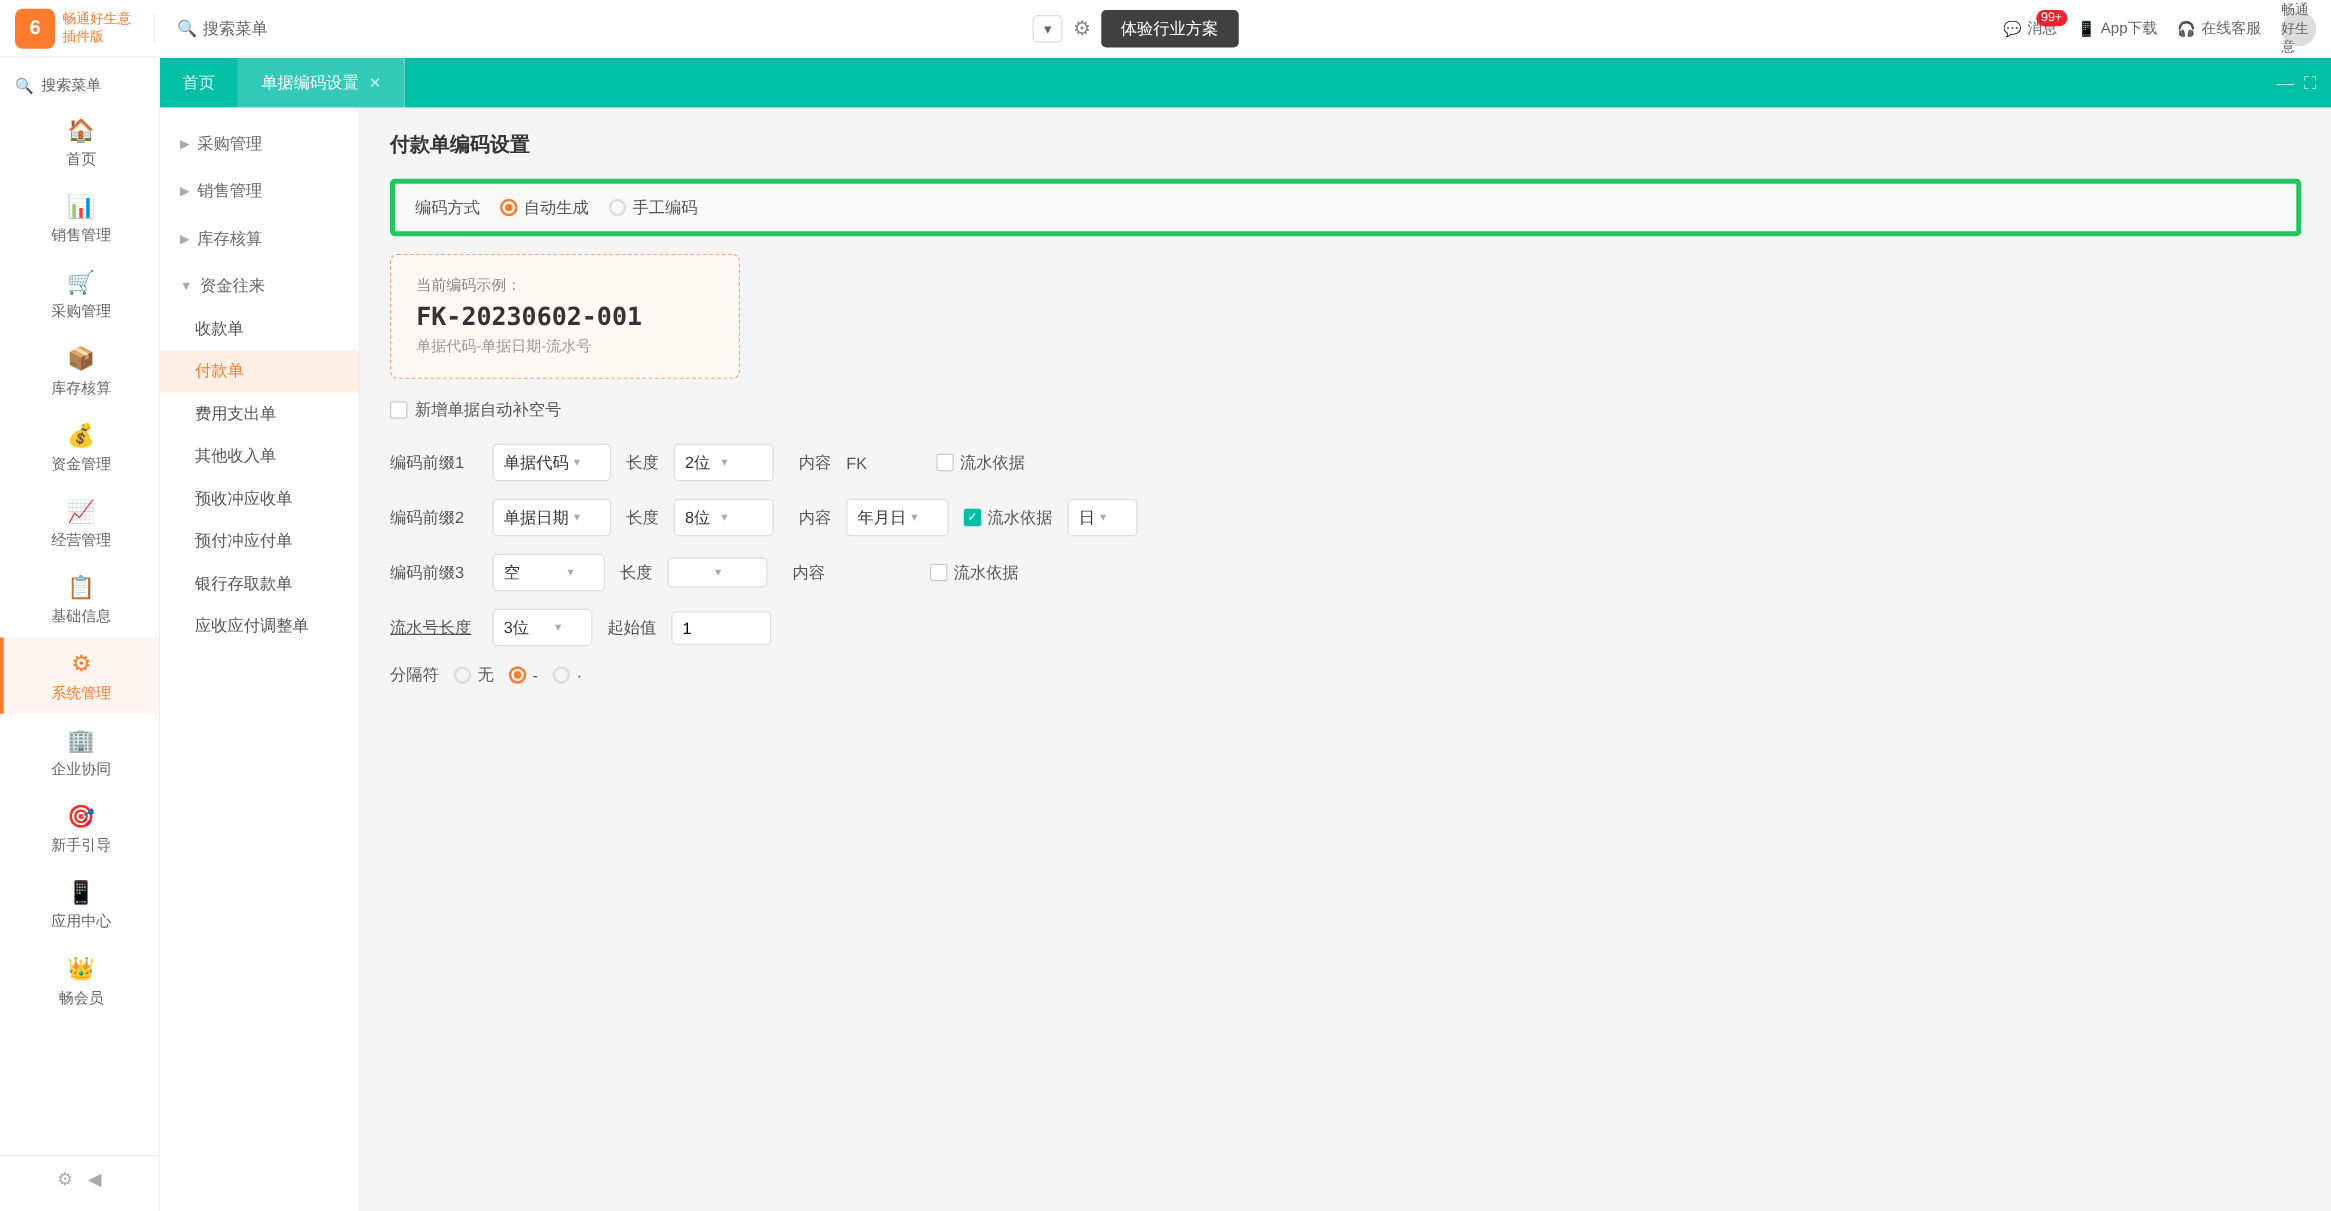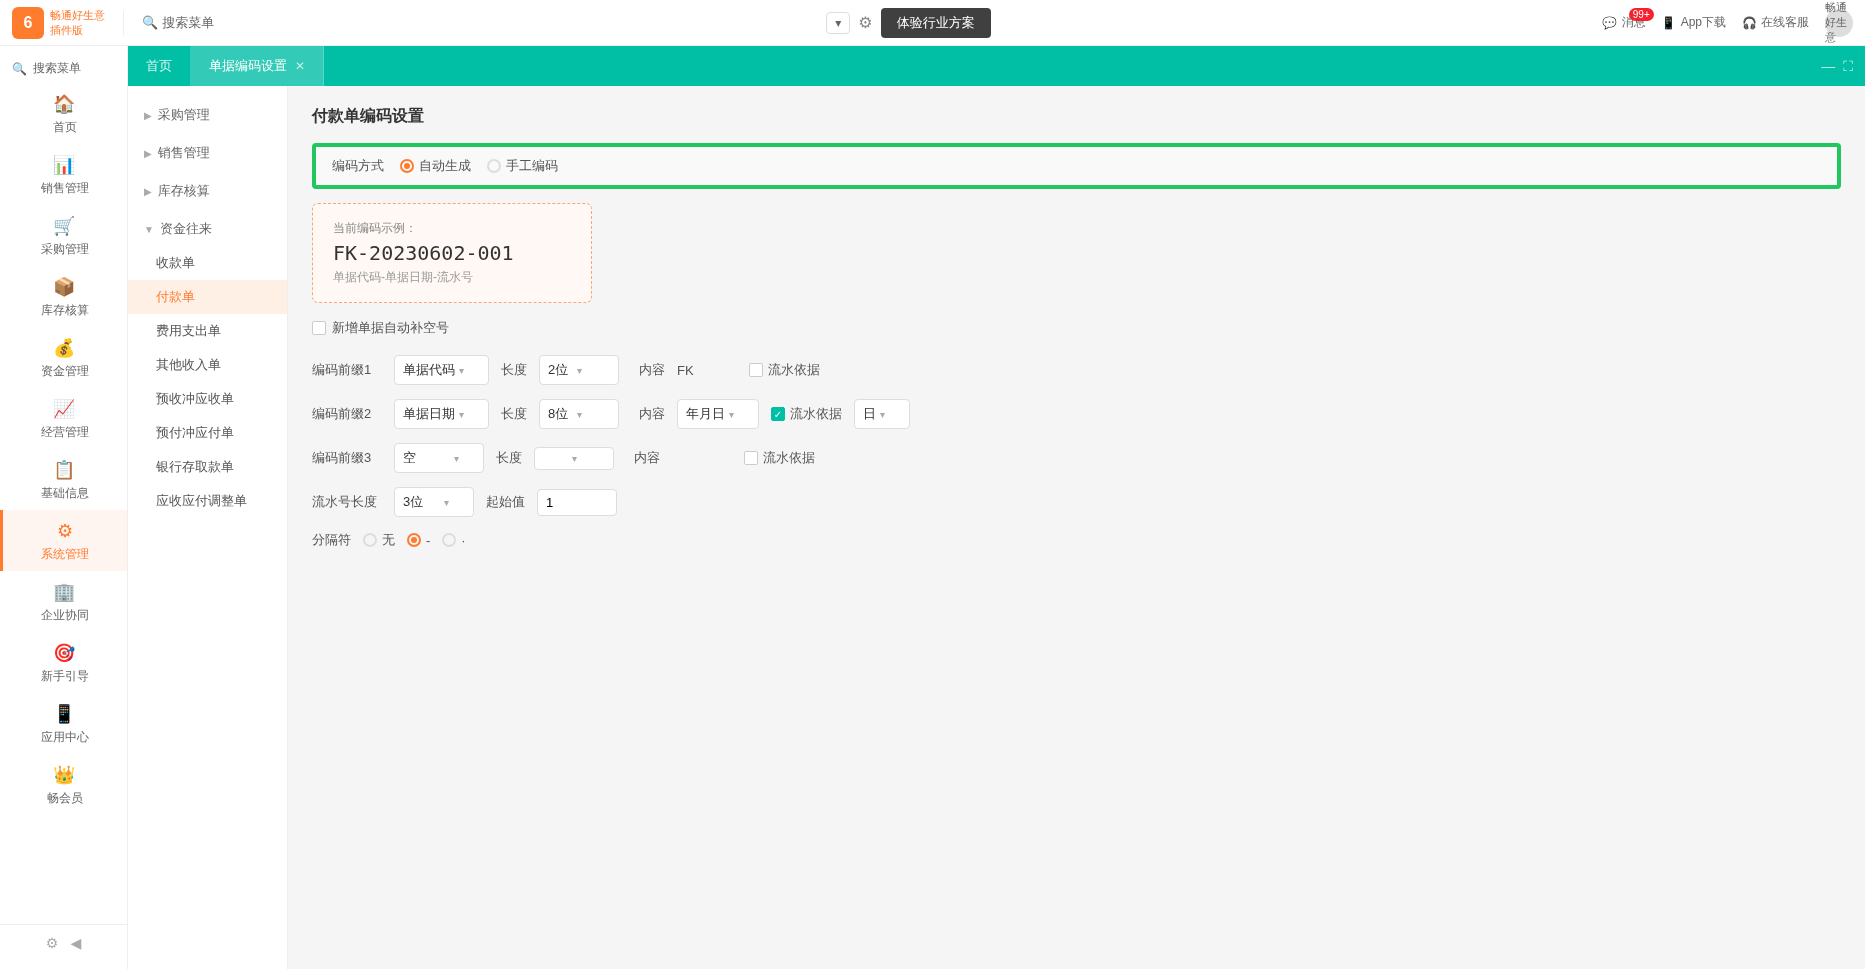--- a/index.html
+++ b/index.html
@@ -172,21 +172,21 @@
     
     .preview-box {
       background: #fff8f4;
       border: 1.5px dashed #f5a67c;
       border-radius: 6px;
       padding: 16px 20px;
       display: inline-block;
       margin-bottom: 16px;
       min-width: 280px;
     }
-    .preview-code { font-size: 20px; font-weight: normal; color: #333; font-family: monospace; }
+    .preview-code { font-size: 20px; font-weight: bold; color: #333; font-family: monospace; }
     .preview-desc { font-size: 12px; color: #999; margin-top: 4px; }
 
     
     .auto-fill-row { display: flex; align-items: center; gap: 6px; margin-bottom: 18px; font-size: 13px; color: #555; }
     .checkbox { width: 14px; height: 14px; border: 1px solid #ccc; border-radius: 2px; display: inline-block; background: #fff; cursor: pointer; }
 
     
     .form-row {
       display: flex;
       align-items: center;
@@ -224,21 +224,21 @@
       justify-content: space-between;
       cursor: pointer;
     }
     .form-content-label { font-size: 13px; color: #555; margin-left: 8px; }
     .form-content-val { font-size: 13px; color: #555; min-width: 60px; }
     .form-serial-check { display: flex; align-items: center; gap: 5px; font-size: 13px; color: #555; }
     .checkbox-teal { width: 14px; height: 14px; border: 1px solid #00bfa5; border-radius: 2px; background: #00bfa5; display: inline-flex; align-items: center; justify-content: center; cursor: pointer; color: #fff; font-size: 10px; }
 
     
     .serial-row { display: flex; align-items: center; gap: 12px; margin-bottom: 14px; }
-    .serial-label { font-size: 13px; color: #555; width: 70px; flex-shrink: 0; }
+    .serial-label { font-size: 13px; color: #555; width: 70px; flex-shrink: 0; text-decoration: underline; }
     .start-val-label { font-size: 13px; color: #555; }
     .start-val-input {
       border: 1px solid #ddd;
       border-radius: 4px;
       padding: 5px 8px;
       font-size: 13px;
       width: 80px;
       background: #fff;
     }
 

